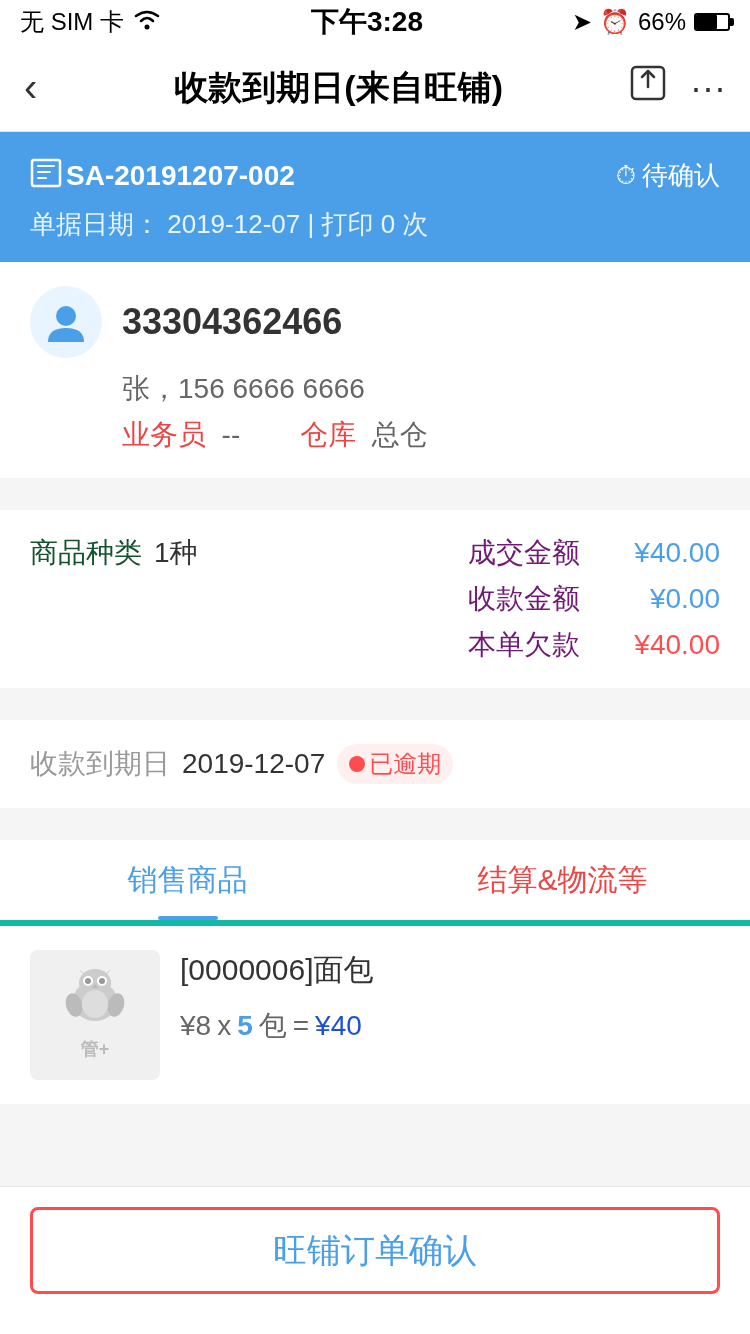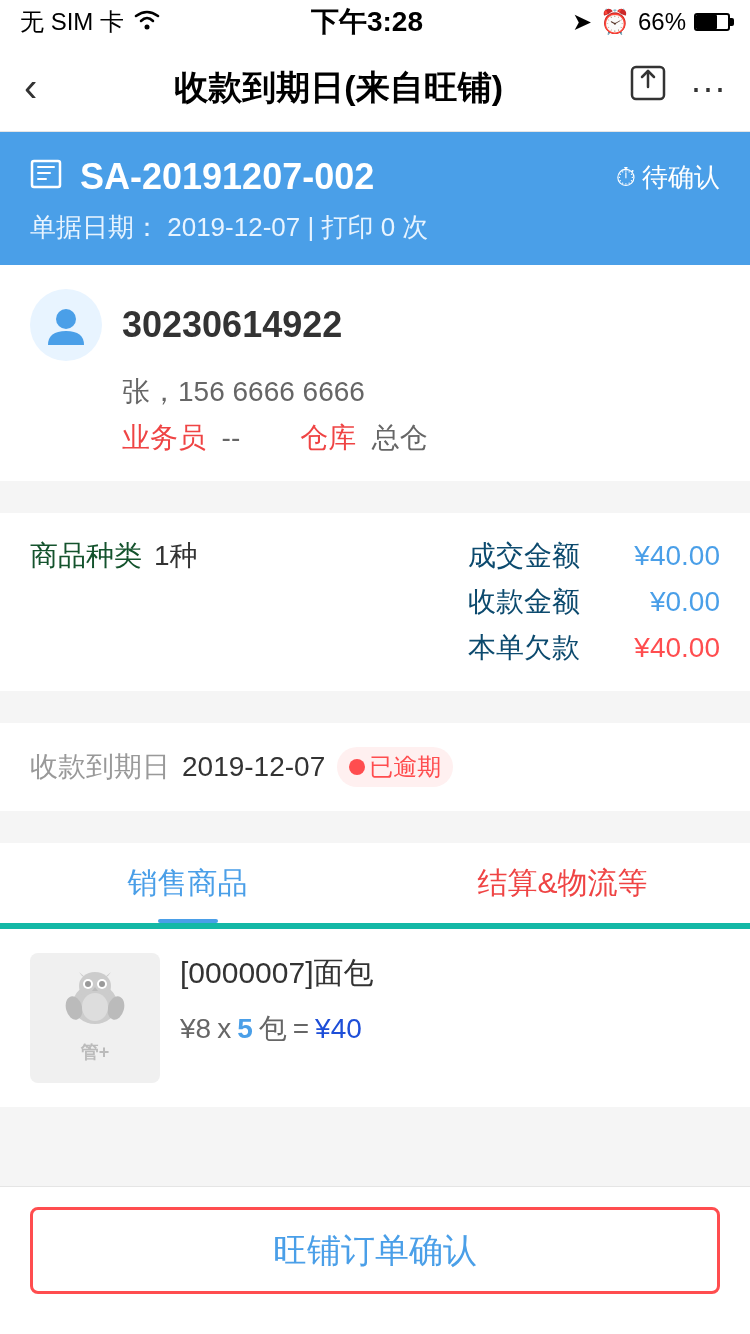--- a/index.html
+++ b/index.html
@@ -107,26 +107,26 @@
       padding: 24px 30px 20px;
       margin-bottom: 0;
     }
     .header-card-top {
       display: flex;
       justify-content: space-between;
       align-items: center;
       margin-bottom: 12px;
     }
     .order-id {
-      font-size: 36px;
+      font-size: 28px;
       font-weight: 700;
       color: #fff;
       display: flex;
       align-items: center;
-      gap: 18px;
+      gap: 4px;
     }
     .order-status {
       font-size: 26px;
       color: #fff;
       display: flex;
       align-items: center;
       gap: 6px;
     }
     .order-date {
       font-size: 26px;
@@ -209,21 +209,21 @@
       align-items: flex-end;
       gap: 8px;
     }
     .summary-row {
       display: flex;
       gap: 20px;
       align-items: center;
       font-size: 28px;
     }
     .amount-label {
-      color: #0c4a6e;
+      color: #701a75;
     }
     .amount-value {
       color: #4a9fe8;
       font-weight: 500;
       min-width: 120px;
       text-align: right;
     }
     .amount-value.red {
       color: #ff4d4f;
     }
@@ -458,21 +458,21 @@
 </div>
 
 <div class="customer-card">
   <div class="customer-header">
     <div class="customer-avatar">
       <svg width="44" height="44" viewBox="0 0 44 44">
         <circle cx="22" cy="16" r="10" fill="#4a9fe8"></circle>
         <path d="M4 42 Q4 28 22 28 Q40 28 40 42" fill="#4a9fe8"></path>
       </svg>
     </div>
-    <span class="customer-phone">30230614922</span>
+    <span class="customer-phone">33304362466</span>
   </div>
   <div class="customer-info-row">张，156 6666 6666</div>
   <div class="customer-meta">
     <span>
       <span class="meta-label">业务员</span>
       <span>&nbsp;<span>--</span></span>
     </span>
     <span>
       <span class="meta-label">仓库</span>
       <span>&nbsp;<span>总仓</span></span>
@@ -549,21 +549,21 @@
             <ellipse cx="14" cy="36" rx="8" ry="12" fill="#bbb" transform="rotate(-15 14 36)"></ellipse>
             <ellipse cx="56" cy="36" rx="8" ry="12" fill="#bbb" transform="rotate(15 56 36)"></ellipse>
 
             <ellipse cx="35" cy="35" rx="13" ry="14" fill="#ddd"></ellipse>
           </svg>
         </span>
         <span class="owl-plus">管+</span>
       </div>
     </div>
     <div class="product-info">
-      <div class="product-name">[0000007]面包</div>
+      <div class="product-name">[0000006]面包</div>
       <div class="product-price-row">
         <span>¥8</span>
         <span> x </span>
         <span class="product-qty">5</span>
         <span>包</span>
         <span> = </span>
         <span class="product-total">¥40</span>
       </div>
     </div>
   </div>

